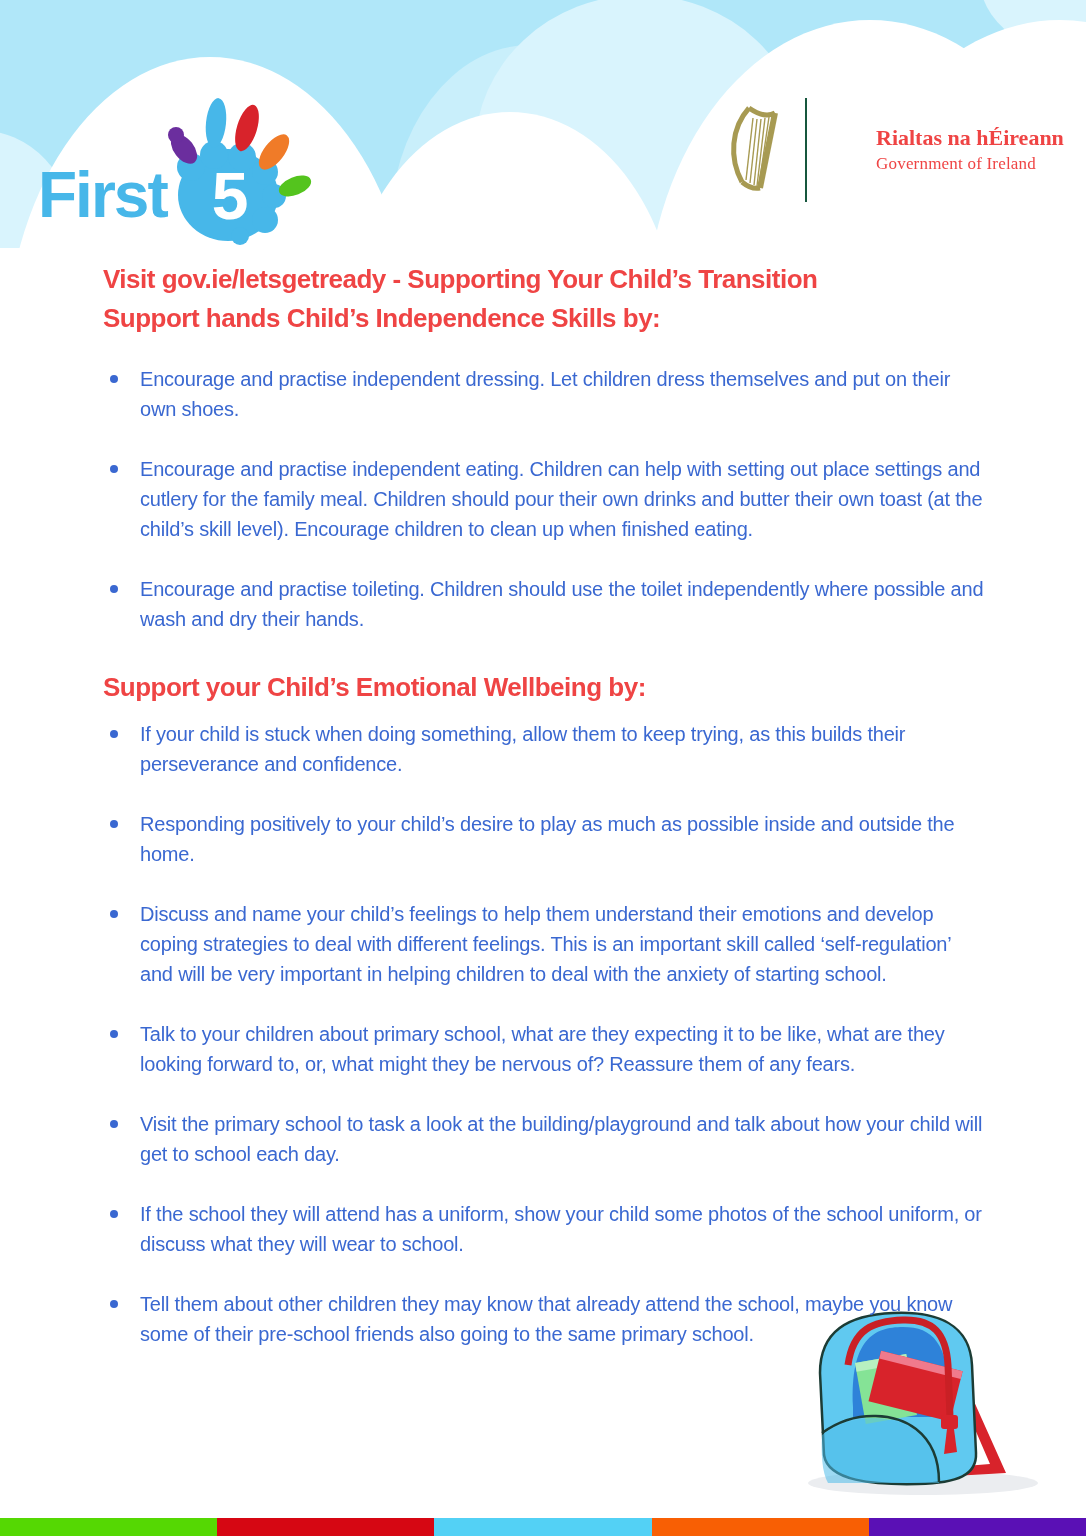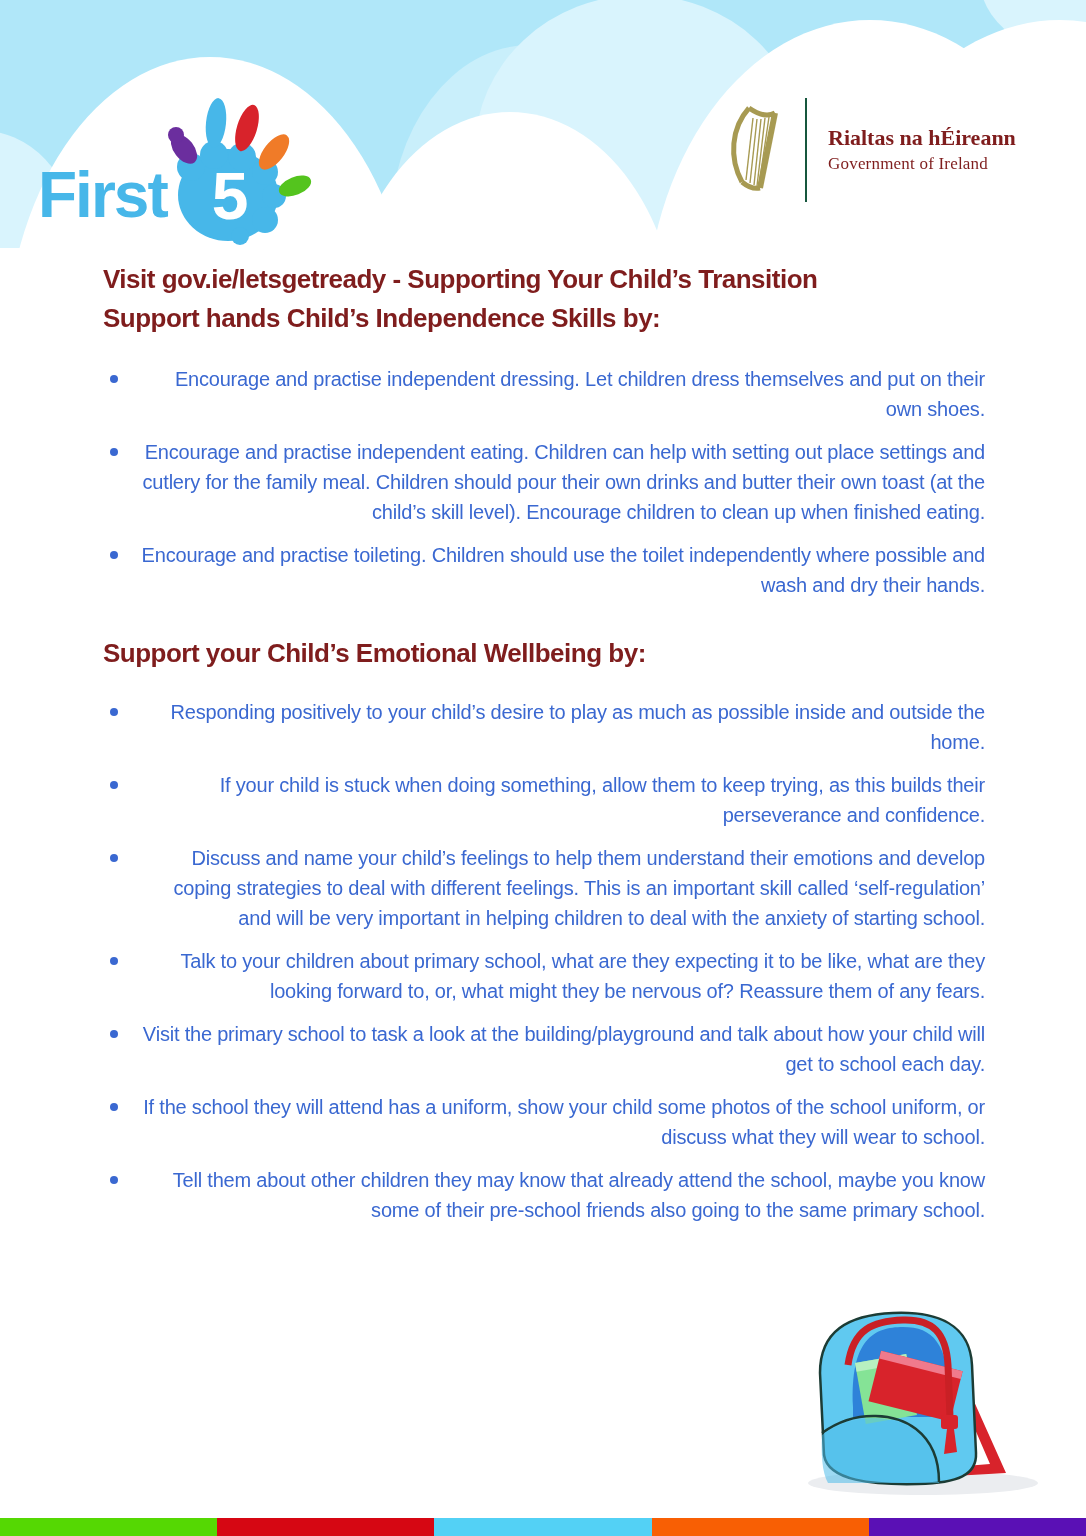--- a/index.html
+++ b/index.html
@@ -8,32 +8,32 @@
     background:#ffffff; overflow:hidden;
     font-family:"Liberation Sans", sans-serif;
   }
 
   
   .header { position:relative; height:248px; }
   .cloud-svg { position:absolute; left:0; top:0; }
   .first5-logo { position:absolute; left:36px; top:95px; }
   .gov-logo { position:absolute; left:727px; top:98px; display:flex; align-items:center; }
   .gov-divider { width:2px; height:104px; background:#17573E; margin:0 21px 0 22px; }
-  .gov-text { color:#7f1d1d; }
+  .gov-text { color:#ef4444;margin-left:48px; }
   .gov-line1 { font-family:"Liberation Serif", serif; font-weight:bold; font-size:22px; line-height:27px; }
   .gov-line2 { font-family:"Liberation Serif", serif; font-size:17px; line-height:26px; letter-spacing:0.2px; }
 
   
   .content { position:relative; z-index:1; padding:0 96px 0 103px; }
   .doc-title { margin:12px 0 26px 0; }
   .title-line, .section-heading {
-    color:#7f1d1d; font-weight:bold; font-size:26px; line-height:39px; letter-spacing:-0.5px;
+    color:#ef4444; font-weight:bold; font-size:26px; line-height:39px; letter-spacing:-0.5px;
   }
-  .section-heading { margin:34px 0 24px 0; }
-  .bullets { display:flex; flex-direction:column; gap:13px;text-align:right; }
+  .section-heading { margin:34px 0 12px 0; }
+  .bullets { display:flex; flex-direction:column; gap:30px; }
   .bullet { display:flex; align-items:flex-start; }
   .bullet-dot { flex:none; width:8px; height:8px; border-radius:50%; background:#3A68D1; margin:11px 22px 0 7px; }
   .bullet-text {
     color:#3A68D1; font-size:20px; line-height:30px; letter-spacing:-0.2px; max-width:845px;
   }
 
   
   .backpack { position:absolute; left:798px; top:1303px; z-index:0; }
 
   
@@ -132,25 +132,25 @@
         <span class="bullet-dot"></span>
         <span class="bullet-text">Encourage and practise toileting. Children should use the toilet independently where possible and wash and dry their hands.</span>
       </div>
     </div>
 
     <div class="section-heading">Support your Child’s Emotional Wellbeing by:</div>
 
     <div class="bullets">
       <div class="bullet">
         <span class="bullet-dot"></span>
+        <span class="bullet-text">If your child is stuck when doing something, allow them to keep trying, as this builds their perseverance and confidence.</span>
+      </div>
+      <div class="bullet">
+        <span class="bullet-dot"></span>
         <span class="bullet-text">Responding positively to your child’s desire to play as much as possible inside and outside the home.</span>
-      </div>
-      <div class="bullet">
-        <span class="bullet-dot"></span>
-        <span class="bullet-text">If your child is stuck when doing something, allow them to keep trying, as this builds their perseverance and confidence.</span>
       </div>
       <div class="bullet">
         <span class="bullet-dot"></span>
         <span class="bullet-text">Discuss and name your child’s feelings to help them understand their emotions and develop coping strategies to deal with different feelings. This is an important skill called ‘self-regulation’ and will be very important in helping children to deal with the anxiety of starting school.</span>
       </div>
       <div class="bullet">
         <span class="bullet-dot"></span>
         <span class="bullet-text">Talk to your children about primary school, what are they expecting it to be like, what are they looking forward to, or, what might they be nervous of? Reassure them of any fears.</span>
       </div>
       <div class="bullet">

